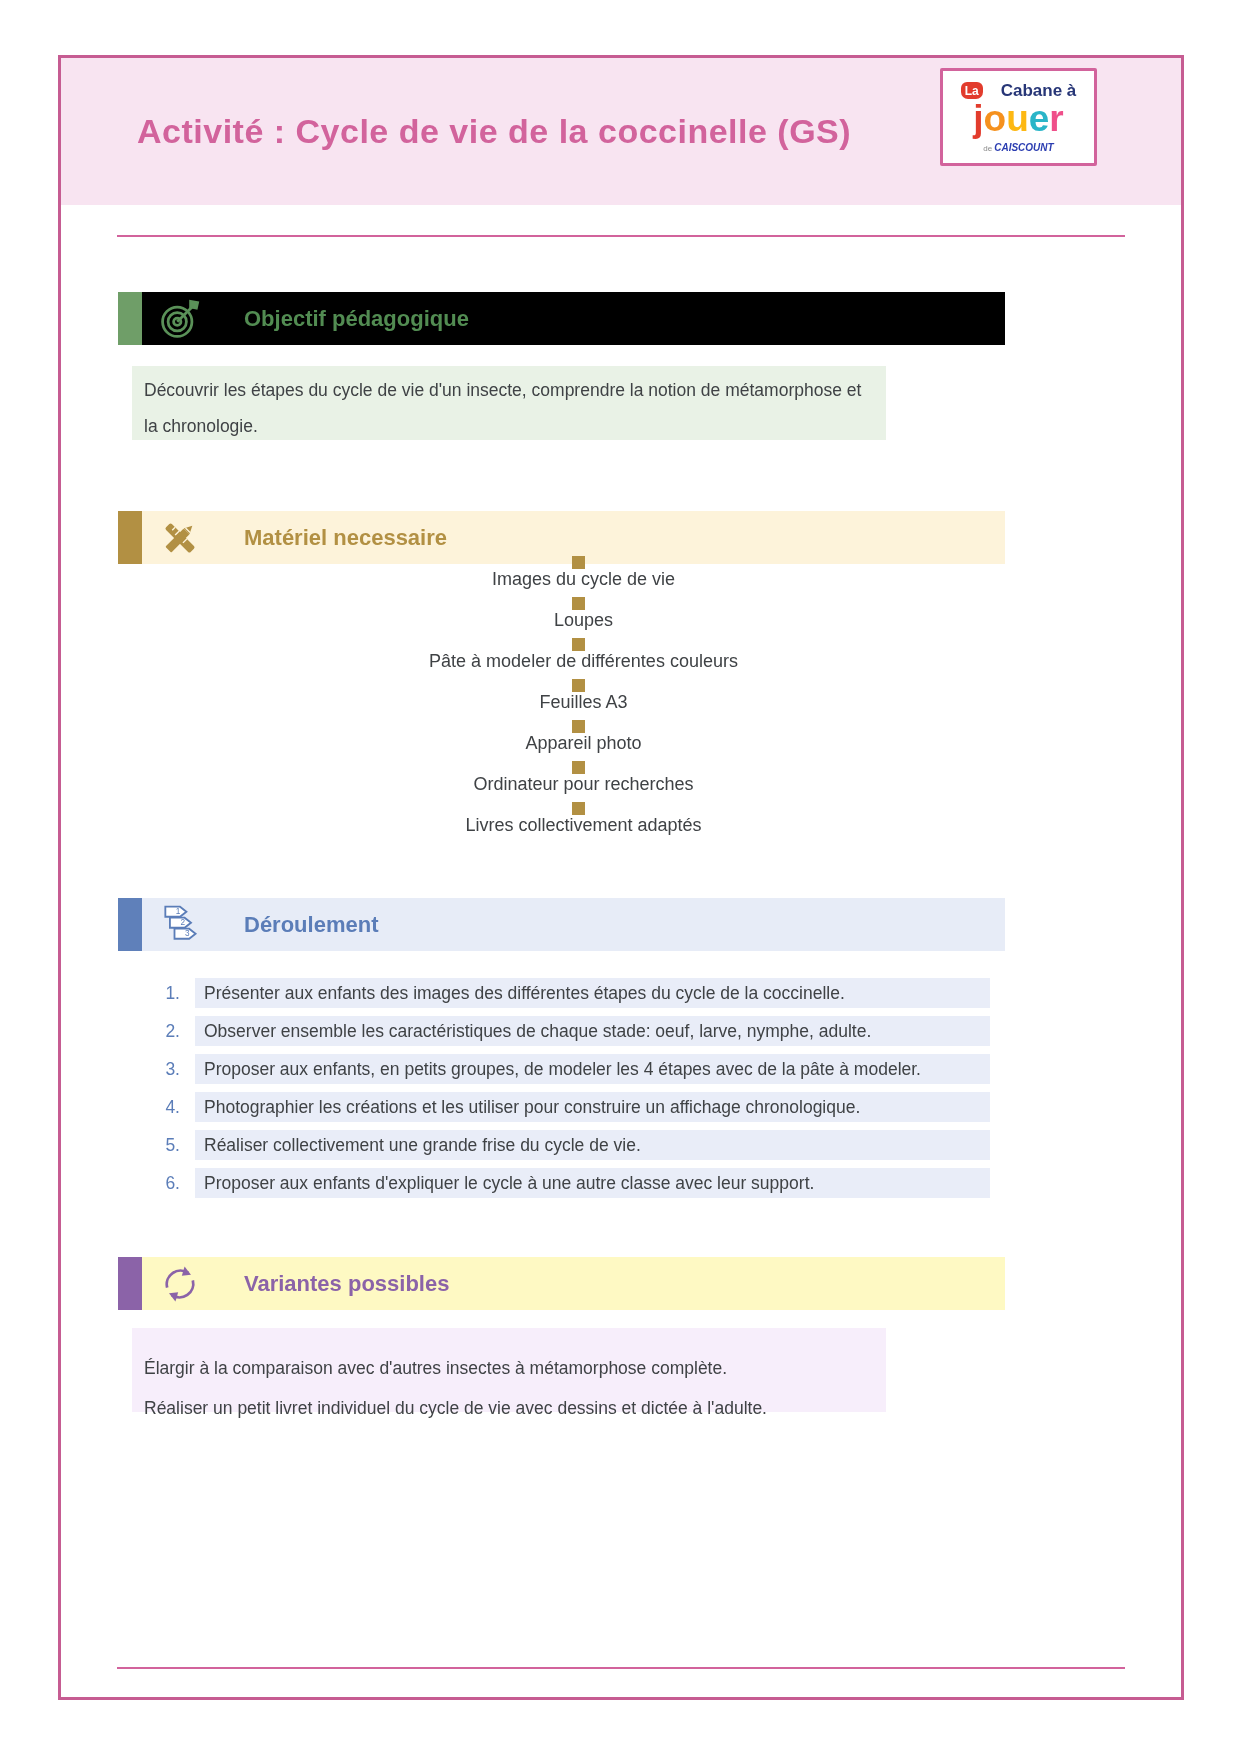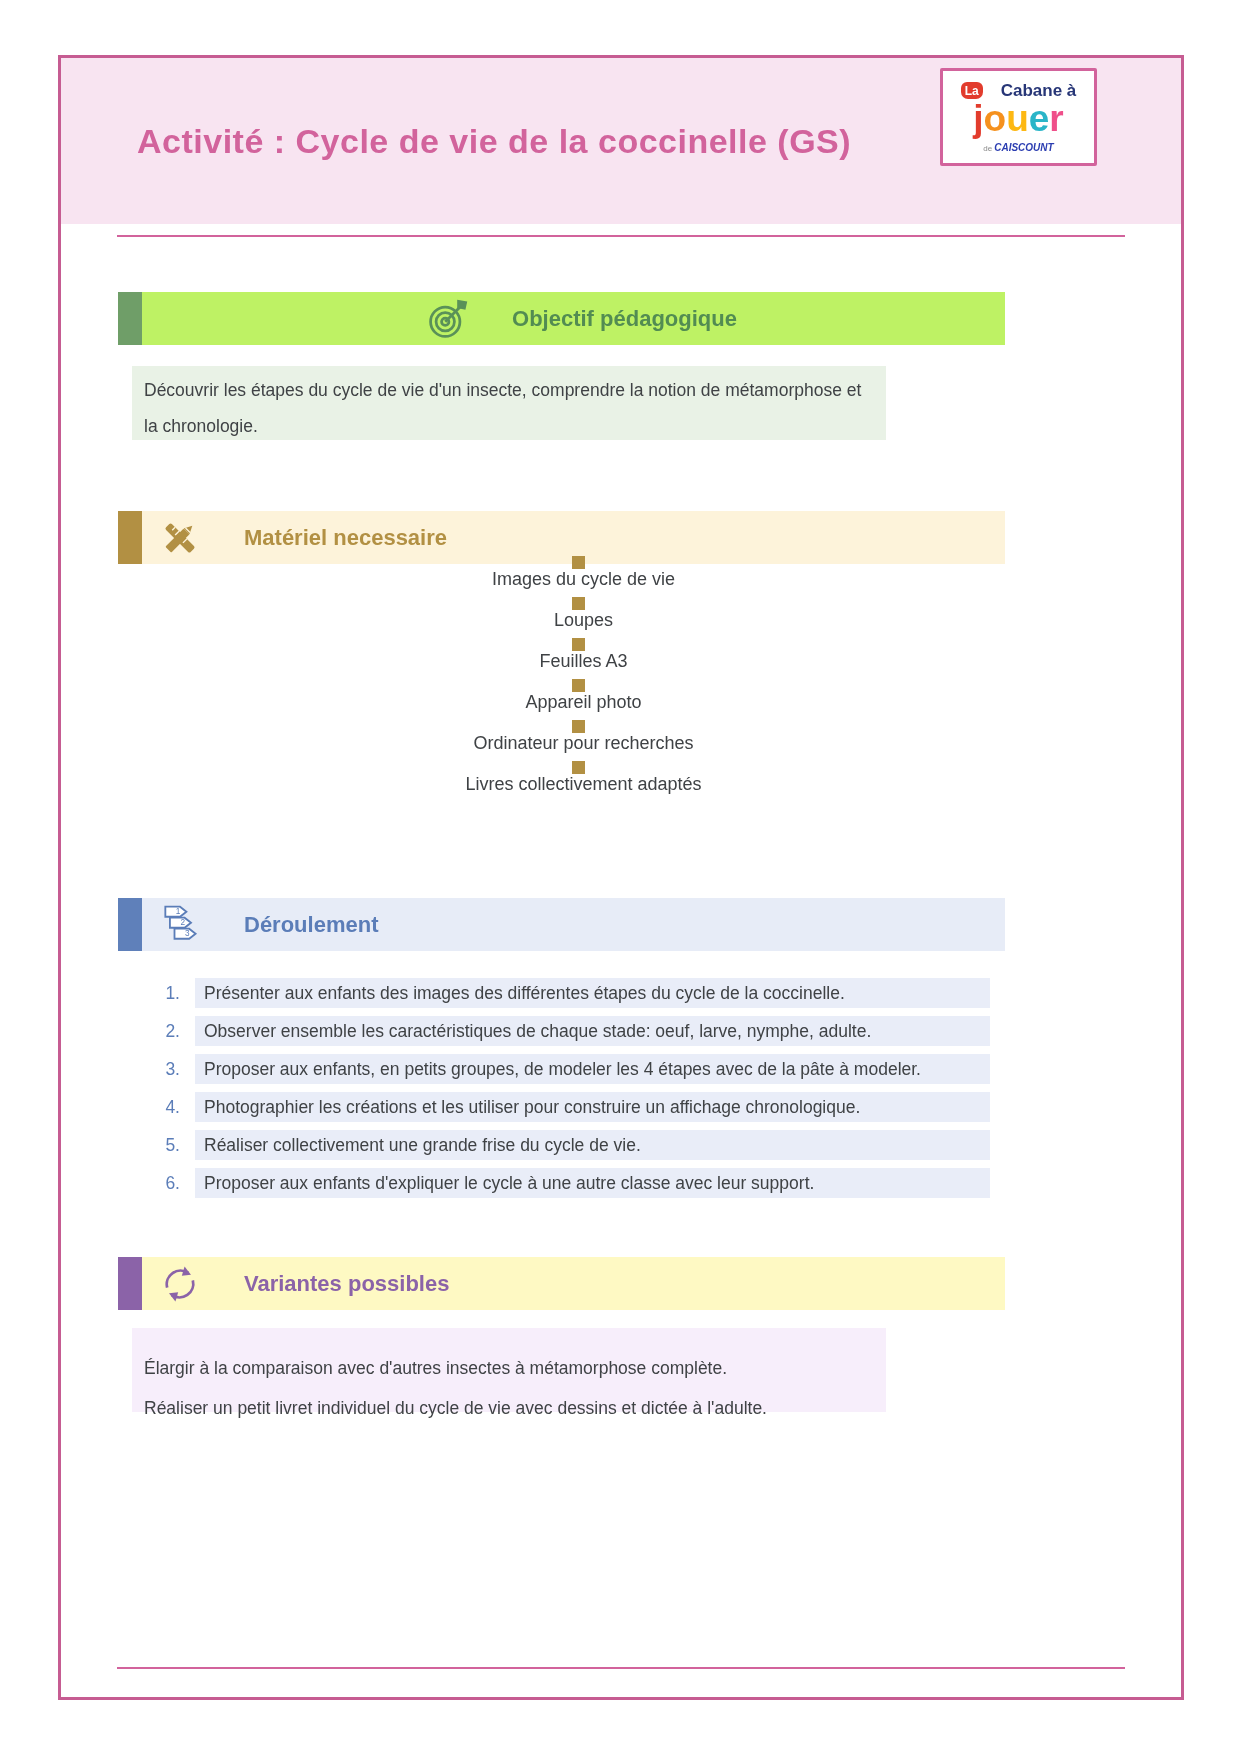--- a/index.html
+++ b/index.html
@@ -8,21 +8,21 @@
     width:1241px; height:1754px; position:relative;
     font-family:"Liberation Sans","DejaVu Sans",sans-serif;
     color:#3f4245;
   }
   .frame {
     position:absolute; left:58px; top:55px; width:1126px; height:1645px;
     border:3px solid #c65c92; background:#ffffff;
   }
   
   .header-band {
-    position:absolute; left:61px; top:58px; width:1120px; height:166px;
+    position:absolute; left:61px; top:58px; width:1120px; height:147px;
     background:#f8e4f1; display:flex; align-items:center;
   }
   .page-title {
     padding-left:76px; font-size:34px; font-weight:bold; color:#d2639c;
     letter-spacing:0.5px;
   }
   .logo-box {
     position:absolute; left:940px; top:68px; width:157px; height:98px;
     background:#ffffff; border:3px solid #d2639c; border-radius:2px;
     display:flex; flex-direction:column; align-items:center; justify-content:center;
@@ -48,21 +48,21 @@
   .divider { position:absolute; left:117px; width:1008px; height:2px; background:#d2639c; }
   .divider-top { top:235px; }
   .divider-bottom { top:1667px; }
   
   .sec-head { position:absolute; left:118px; height:53px; display:flex; }
   .sec-bar { width:24px; height:53px; }
   .sec-band { width:863px; height:53px; display:flex; align-items:center; }
   .sec-icon { width:44px; height:44px; margin-left:16px; flex:none; }
   .sec-title { font-size:22px; font-weight:bold; margin-left:42px; }
   .sec-green  .sec-bar { background:#6f9e68; }
-  .sec-green  .sec-band { background:#bef264;justify-content:center; }
+  .sec-green  .sec-band { background:#000000; }
   .sec-green  .sec-title { color:#528c52; }
   .sec-gold   .sec-bar { background:#b29043; }
   .sec-gold   .sec-band { background:#fdf3da; }
   .sec-gold   .sec-title { color:#b29043; }
   .sec-blue   .sec-bar { background:#5f80ba; }
   .sec-blue   .sec-band { background:#e7ecf7; }
   .sec-blue   .sec-title { color:#5b7db8; }
   .sec-purple .sec-bar { background:#8b63a8; }
   .sec-purple .sec-band { background:#fef9c3; }
   .sec-purple .sec-title { color:#8b63a8; }
@@ -155,20 +155,24 @@
   <div class="bullet-row">
     <span class="bullet-square"></span>
     <span class="bullet-text">Images du cycle de vie</span>
   </div>
   <div class="bullet-row">
     <span class="bullet-square"></span>
     <span class="bullet-text">Loupes</span>
   </div>
   <div class="bullet-row">
     <span class="bullet-square"></span>
+    <span class="bullet-text">Pâte à modeler de différentes couleurs</span>
+  </div>
+  <div class="bullet-row">
+    <span class="bullet-square"></span>
     <span class="bullet-text">Feuilles A3</span>
   </div>
   <div class="bullet-row">
     <span class="bullet-square"></span>
     <span class="bullet-text">Appareil photo</span>
   </div>
   <div class="bullet-row">
     <span class="bullet-square"></span>
     <span class="bullet-text">Ordinateur pour recherches</span>
   </div>

